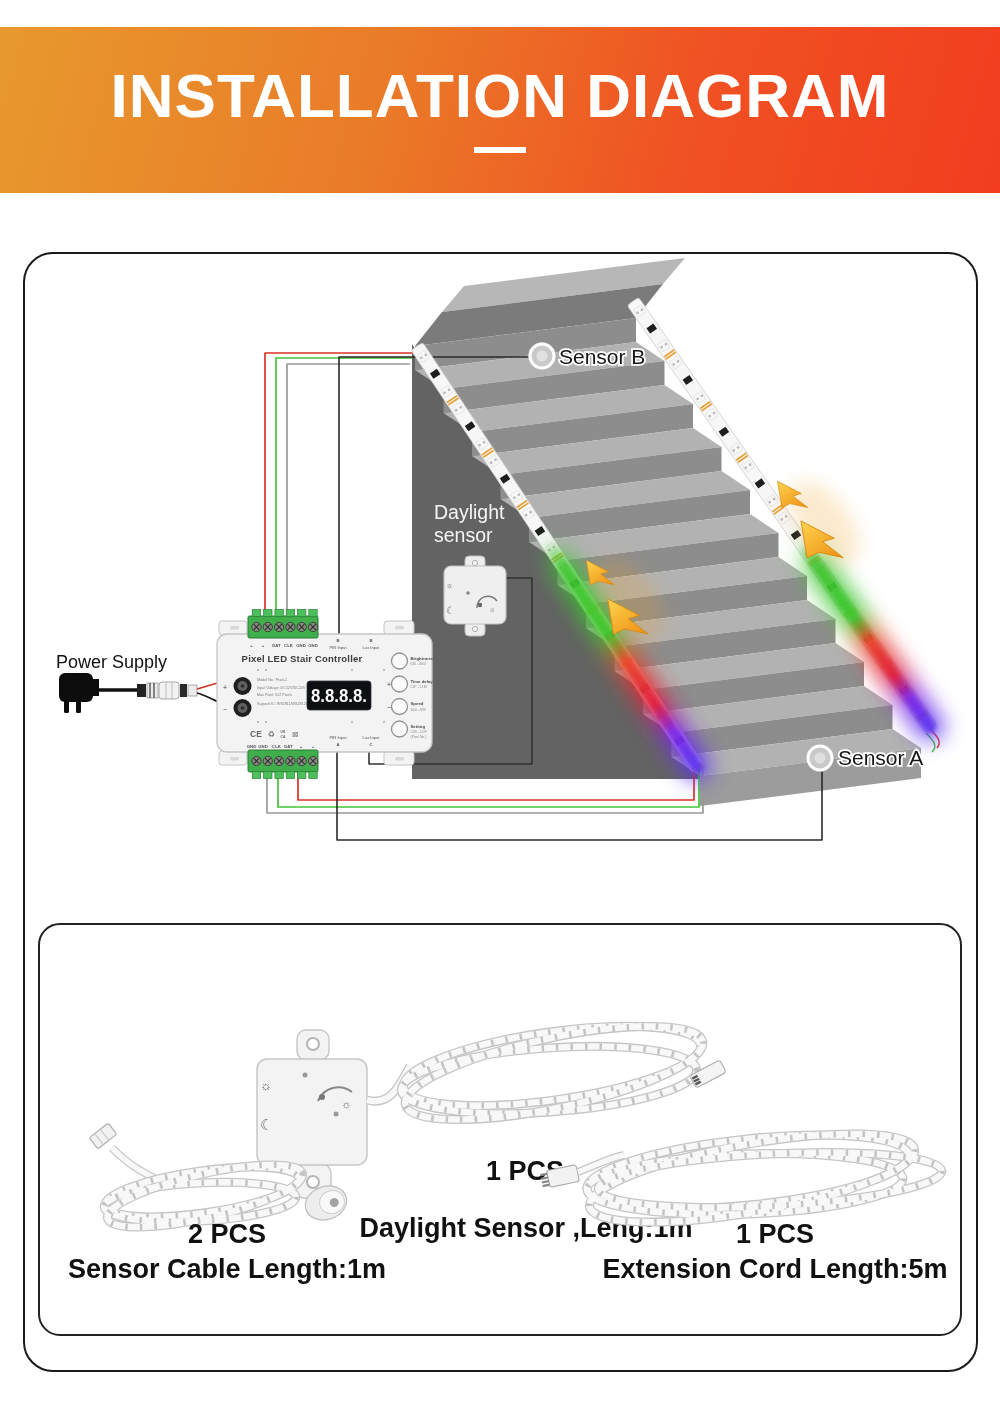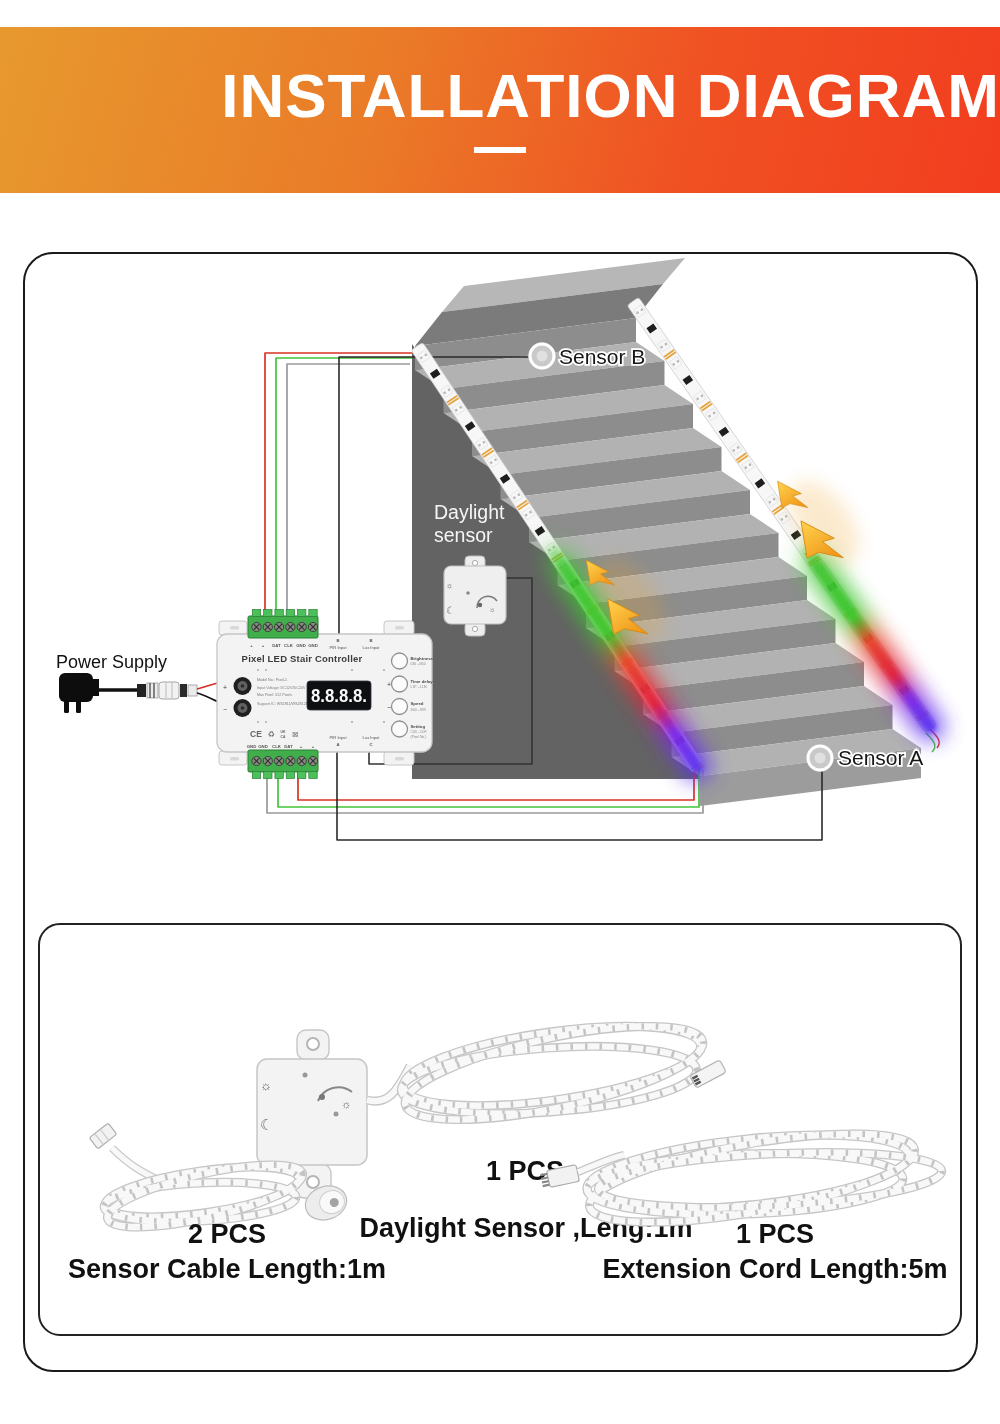--- a/index.html
+++ b/index.html
@@ -1,20 +1,20 @@
 <!DOCTYPE html>
 <html><head>
 <meta charset="utf-8">
 <style>
   html,body{margin:0;padding:0;background:#fff;}
   .page{position:relative;width:1000px;height:1424px;background:#fff;overflow:hidden;
         font-family:"Liberation Sans","DejaVu Sans",sans-serif;}
   .header{position:absolute;left:0;top:27px;width:1000px;height:166px;
           background:linear-gradient(105deg,#e7992e 0%,#ea7b28 38%,#f05223 68%,#f23d1f 100%);}
-  .header h1{margin:0;padding-top:33px;text-align:right;color:#fff;font-size:62px;
+  .header h1{margin:0;padding-top:33px;text-align:center;color:#fff;font-size:62px;
              font-weight:bold;letter-spacing:1px;}
   .header .dash{width:52px;height:6px;background:#fff;margin:16px auto 0;}
   .outer-box{position:absolute;left:23px;top:252px;width:951px;height:1116px;
              border:2px solid #1a1a1a;border-radius:30px;}
   .inner-box{position:absolute;left:38px;top:923px;width:920px;height:409px;
              border:2px solid #222;border-radius:22px;}
   #scene{position:absolute;left:0;top:0;}
   #scene text{font-family:"Liberation Sans","DejaVu Sans",sans-serif;}
   .halo{paint-order:stroke;stroke:#fff;stroke-width:3.5px;}
 </style>

